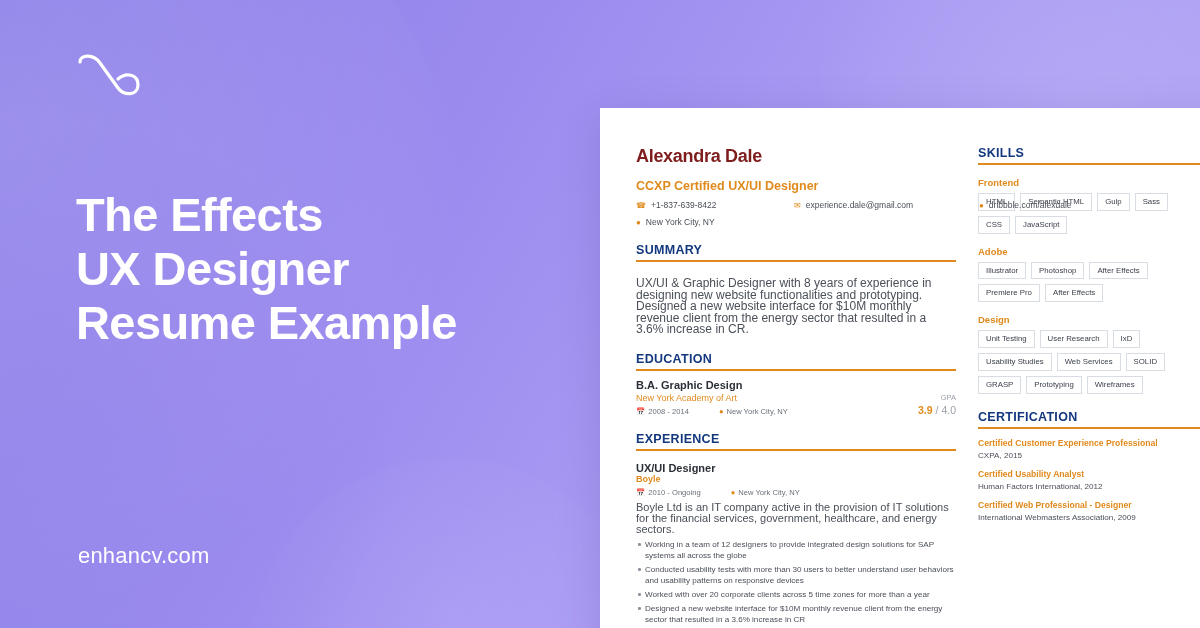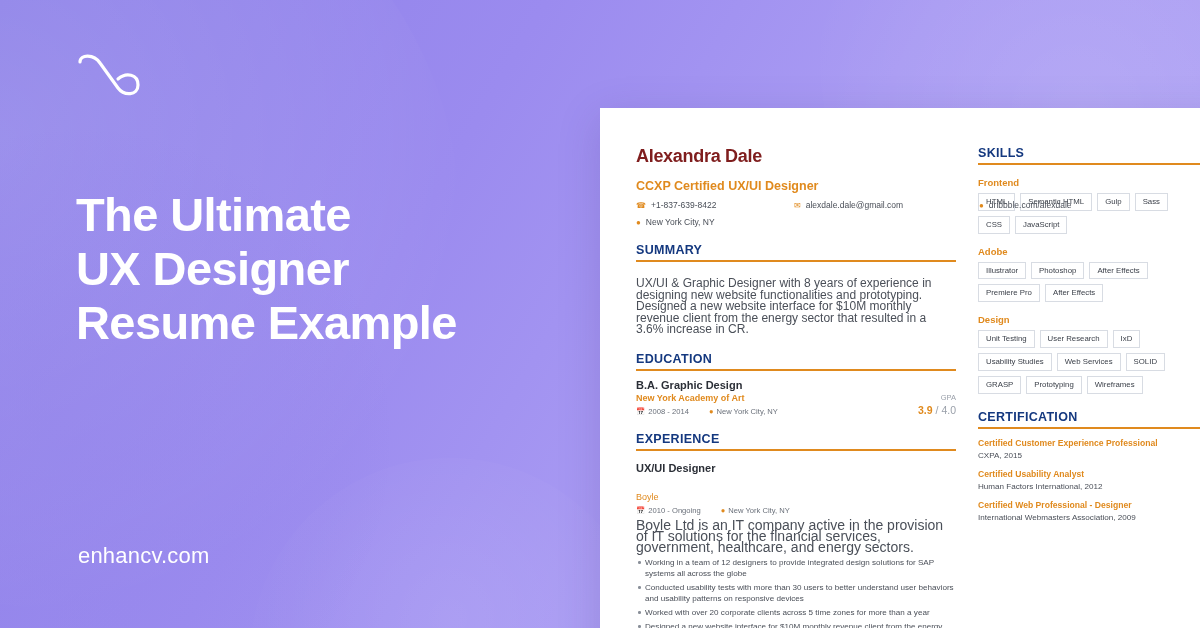--- a/index.html
+++ b/index.html
@@ -129,38 +129,38 @@
 
   .summary-text {
     font-size: 12px;
     line-height: 11.6px;
     color: #4a4f58;
     margin-top: 16px;
   }
 
   .edu-row { display: flex; justify-content: space-between; align-items: flex-end; margin-top: 8px; }
   .edu-deg { font-size: 11px; font-weight: bold; color: #2b2f37; }
-  .edu-school { font-size: 9px; font-weight: bold; color: #e08a1e; margin-top: 2px; }
+  .edu-school { font-size: 9px; font-weight: normal; color: #e08a1e; margin-top: 2px; }
   .gpa-label { font-size: 7.5px; color: #9aa0aa; text-align: right; }
   .gpa-val { font-size: 10.5px; color: #e08a1e; font-weight: bold; text-align: right; margin-top: 2px; }
   .gpa-val span { color: #9aa0aa; font-weight: normal; }
 
   .meta-row {
     display: flex;
-    gap: 20px;
+    gap: 30px;
     align-items: center;
     font-size: 7.6px;
     color: #6a707a;
     margin-top: 4px;
   }
   .meta-row .ic { color: #e08a1e; font-size: 7.5px; margin-right: 3px; }
 
   .job-title { font-size: 11px; font-weight: bold; color: #2b2f37; margin-top: 11px; }
-  .job-company { font-size: 9px; font-weight: normal; color: #e08a1e; margin-top: 18px; }
-  .job-desc { font-size: 14px; line-height: 11px; color: #4a4f58; margin-top: 5px; }
+  .job-company { font-size: 9px; font-weight: bold; color: #e08a1e; margin-top: 0; }
+  .job-desc { font-size: 11px; line-height: 11px; color: #4a4f58; margin-top: 5px; }
   ul.bullets { list-style: none; margin-top: 4px; }
   ul.bullets li {
     position: relative;
     font-size: 8.1px;
     line-height: 11px;
     color: #4a4f58;
     padding-left: 9px;
     margin-top: 3px;
   }
   ul.bullets li:before {
@@ -202,21 +202,21 @@
   <div class="blob blob-c"></div>
   <div class="blob blob-d"></div>
 
   <div id="logo">
     <svg viewBox="0 0 70 46" width="70" height="46" fill="none" stroke="#ffffff" stroke-width="3.2" stroke-linecap="round" stroke-linejoin="round">
       <path d="M6 10 C6 2, 20 2, 26 11 L44 36 C50 44, 64 44, 64 33 C64 22, 52 20, 44 27"></path>
     </svg>
   </div>
 
   <div id="headline">
-    <div>The Ultimate</div>
+    <div>The Effects</div>
     <div>UX Designer</div>
     <div>Resume Example</div>
   </div>
 
   <div id="site-url">enhancv.com</div>
 
   <div id="resume">
     <div class="res-inner">
 
       <div class="col-left">
@@ -225,21 +225,21 @@
         <div class="role">CCXP Certified UX/UI Designer</div>
 
         <div class="contacts">
           <div class="contacts-grid">
             <div class="contact-row">
               <span class="ic">☎</span>
               <span>+1-837-639-8422</span>
             </div>
             <div class="contact-row">
               <span class="ic">✉</span>
-              <span>alexdale.dale@gmail.com</span>
+              <span>experience.dale@gmail.com</span>
             </div>
             <div class="contact-row">
               <span class="ic">●</span>
               <span>dribbble.com/alexdale</span>
             </div>
           </div>
           <div class="contacts-grid2">
             <div class="contact-row">
               <span class="ic">●</span>
               <span>New York City, NY</span>

